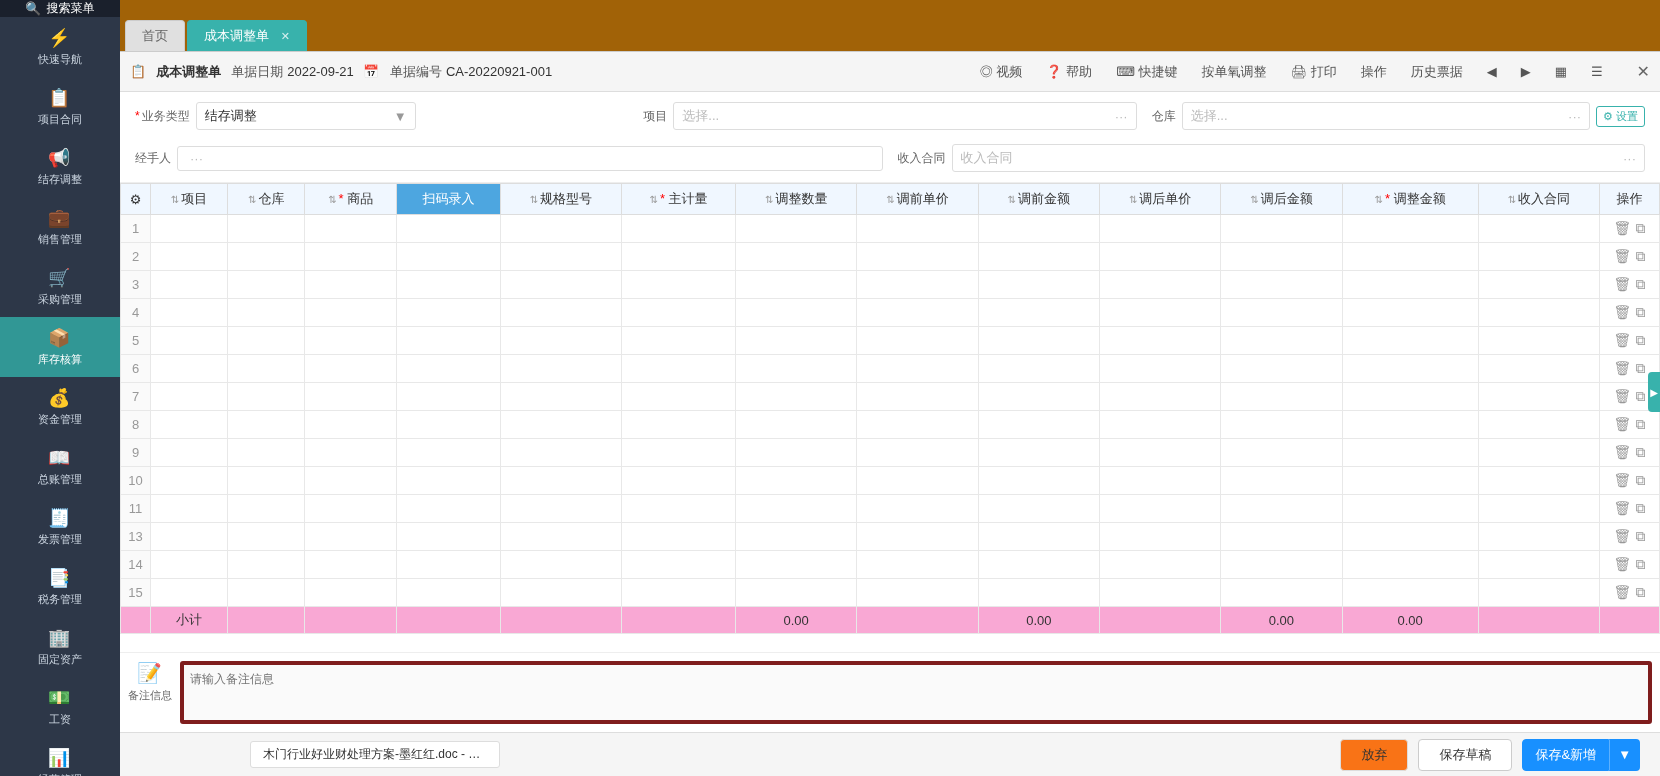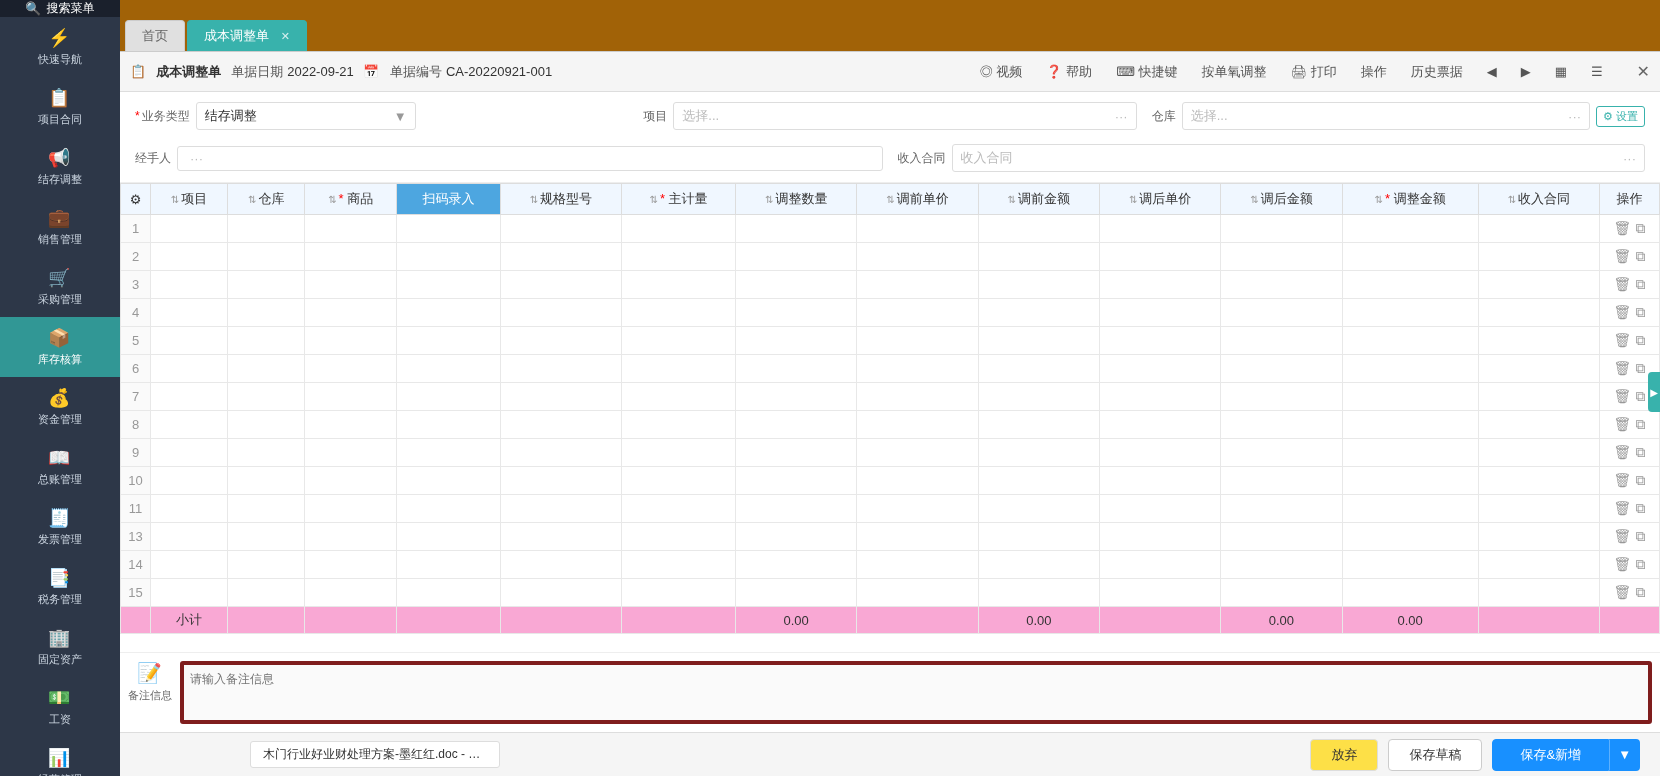--- a/index.html
+++ b/index.html
@@ -70,24 +70,24 @@
     .notes-icon-col { display: flex; flex-direction: column; align-items: center; gap: 3px; color: #666; }
     .notes-icon { font-size: 20px; }
     .notes-label { font-size: 11px; color: #666; }
     .notes-input { flex: 1; border: 4px solid #7f1d1d; border-radius: 3px; padding: 6px; color: #8b5cf6; font-size: 12px; resize: none; outline: none; background: #fafafa; }
 
     
     .footer { height: 44px; background: #f5f5f5; border-top: 1px solid #ddd; display: flex; align-items: center; justify-content: flex-end; padding: 0 20px; gap: 10px; }
     .footer-taskbar { position: absolute; bottom: 0; left: 120px; height: 44px; display: flex; align-items: center; padding: 0 10px; }
     .taskbar-item { background: #fff; border: 1px solid #ddd; padding: 4px 12px; border-radius: 3px; font-size: 12px; color: #333; cursor: pointer; max-width: 250px; white-space: nowrap; overflow: hidden; text-overflow: ellipsis; }
     .btn { padding: 6px 20px; border-radius: 4px; cursor: pointer; font-size: 13px; border: 1px solid #ddd; }
-    .btn-default { background: #fde047; color: #333; font-family: Liberation Mono, monospace; }
+    .btn-default { background: #f97316; color: #333; font-family: Liberation Mono, monospace; }
     .btn-secondary { background: #fff; color: #333; border-color: #ccc; }
     .btn-primary-split { display: flex; align-items: stretch; }
-    .btn-primary-main { background: #1890ff; color: #fff; border: 1px solid #1890ff; border-radius: 4px 0 0 4px; padding: 6px 27px; cursor: pointer; font-size: 13px; }
+    .btn-primary-main { background: #1890ff; color: #fff; border: 1px solid #1890ff; border-radius: 4px 0 0 4px; padding: 6px 12px; cursor: pointer; font-size: 13px; }
     .btn-primary-arrow { background: #1890ff; color: #fff; border: 1px solid #1890ff; border-left: 1px solid rgba(255,255,255,0.3); border-radius: 0 4px 4px 0; padding: 6px 8px; cursor: pointer; }
 
     
     .right-handle { position: absolute; right: 0; top: 50%; transform: translateY(-50%); width: 12px; height: 40px; background: #38b2ac; border-radius: 4px 0 0 4px; display: flex; align-items: center; justify-content: center; cursor: pointer; color: #fff; font-size: 10px; }
   </style>
 </head>
 <body>
 
 <div class="sidebar">
   <div class="sidebar-top">

